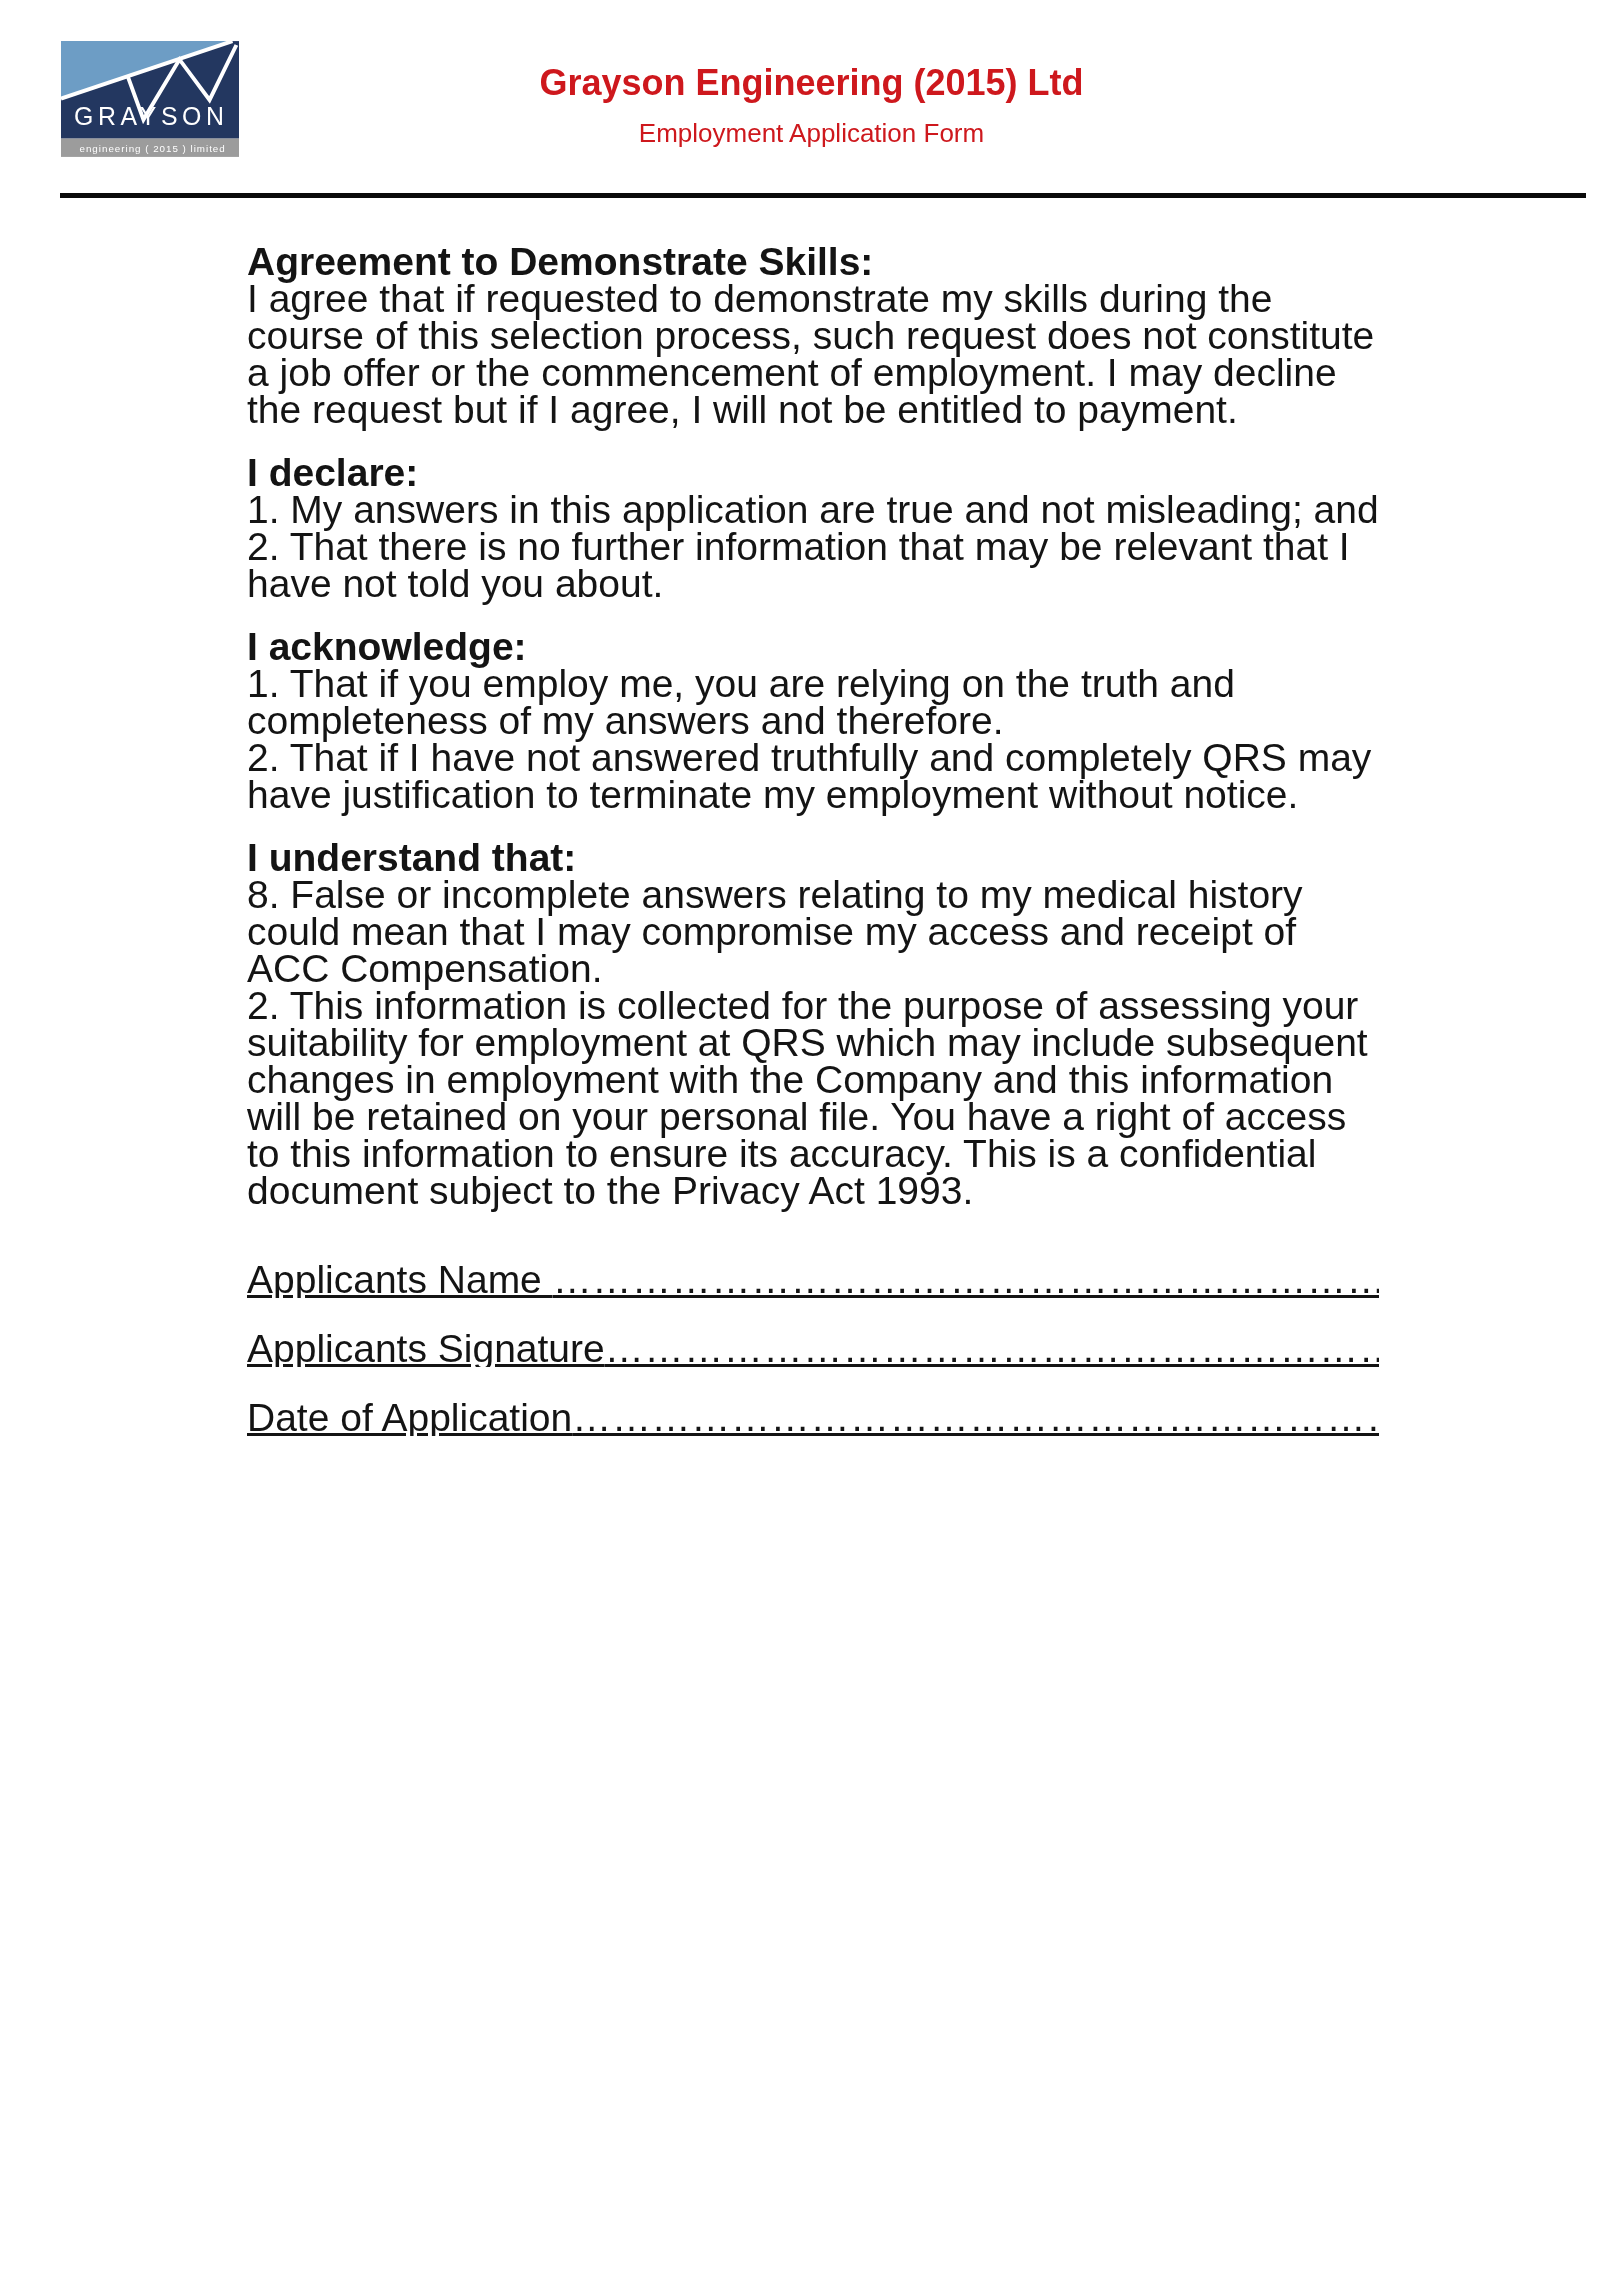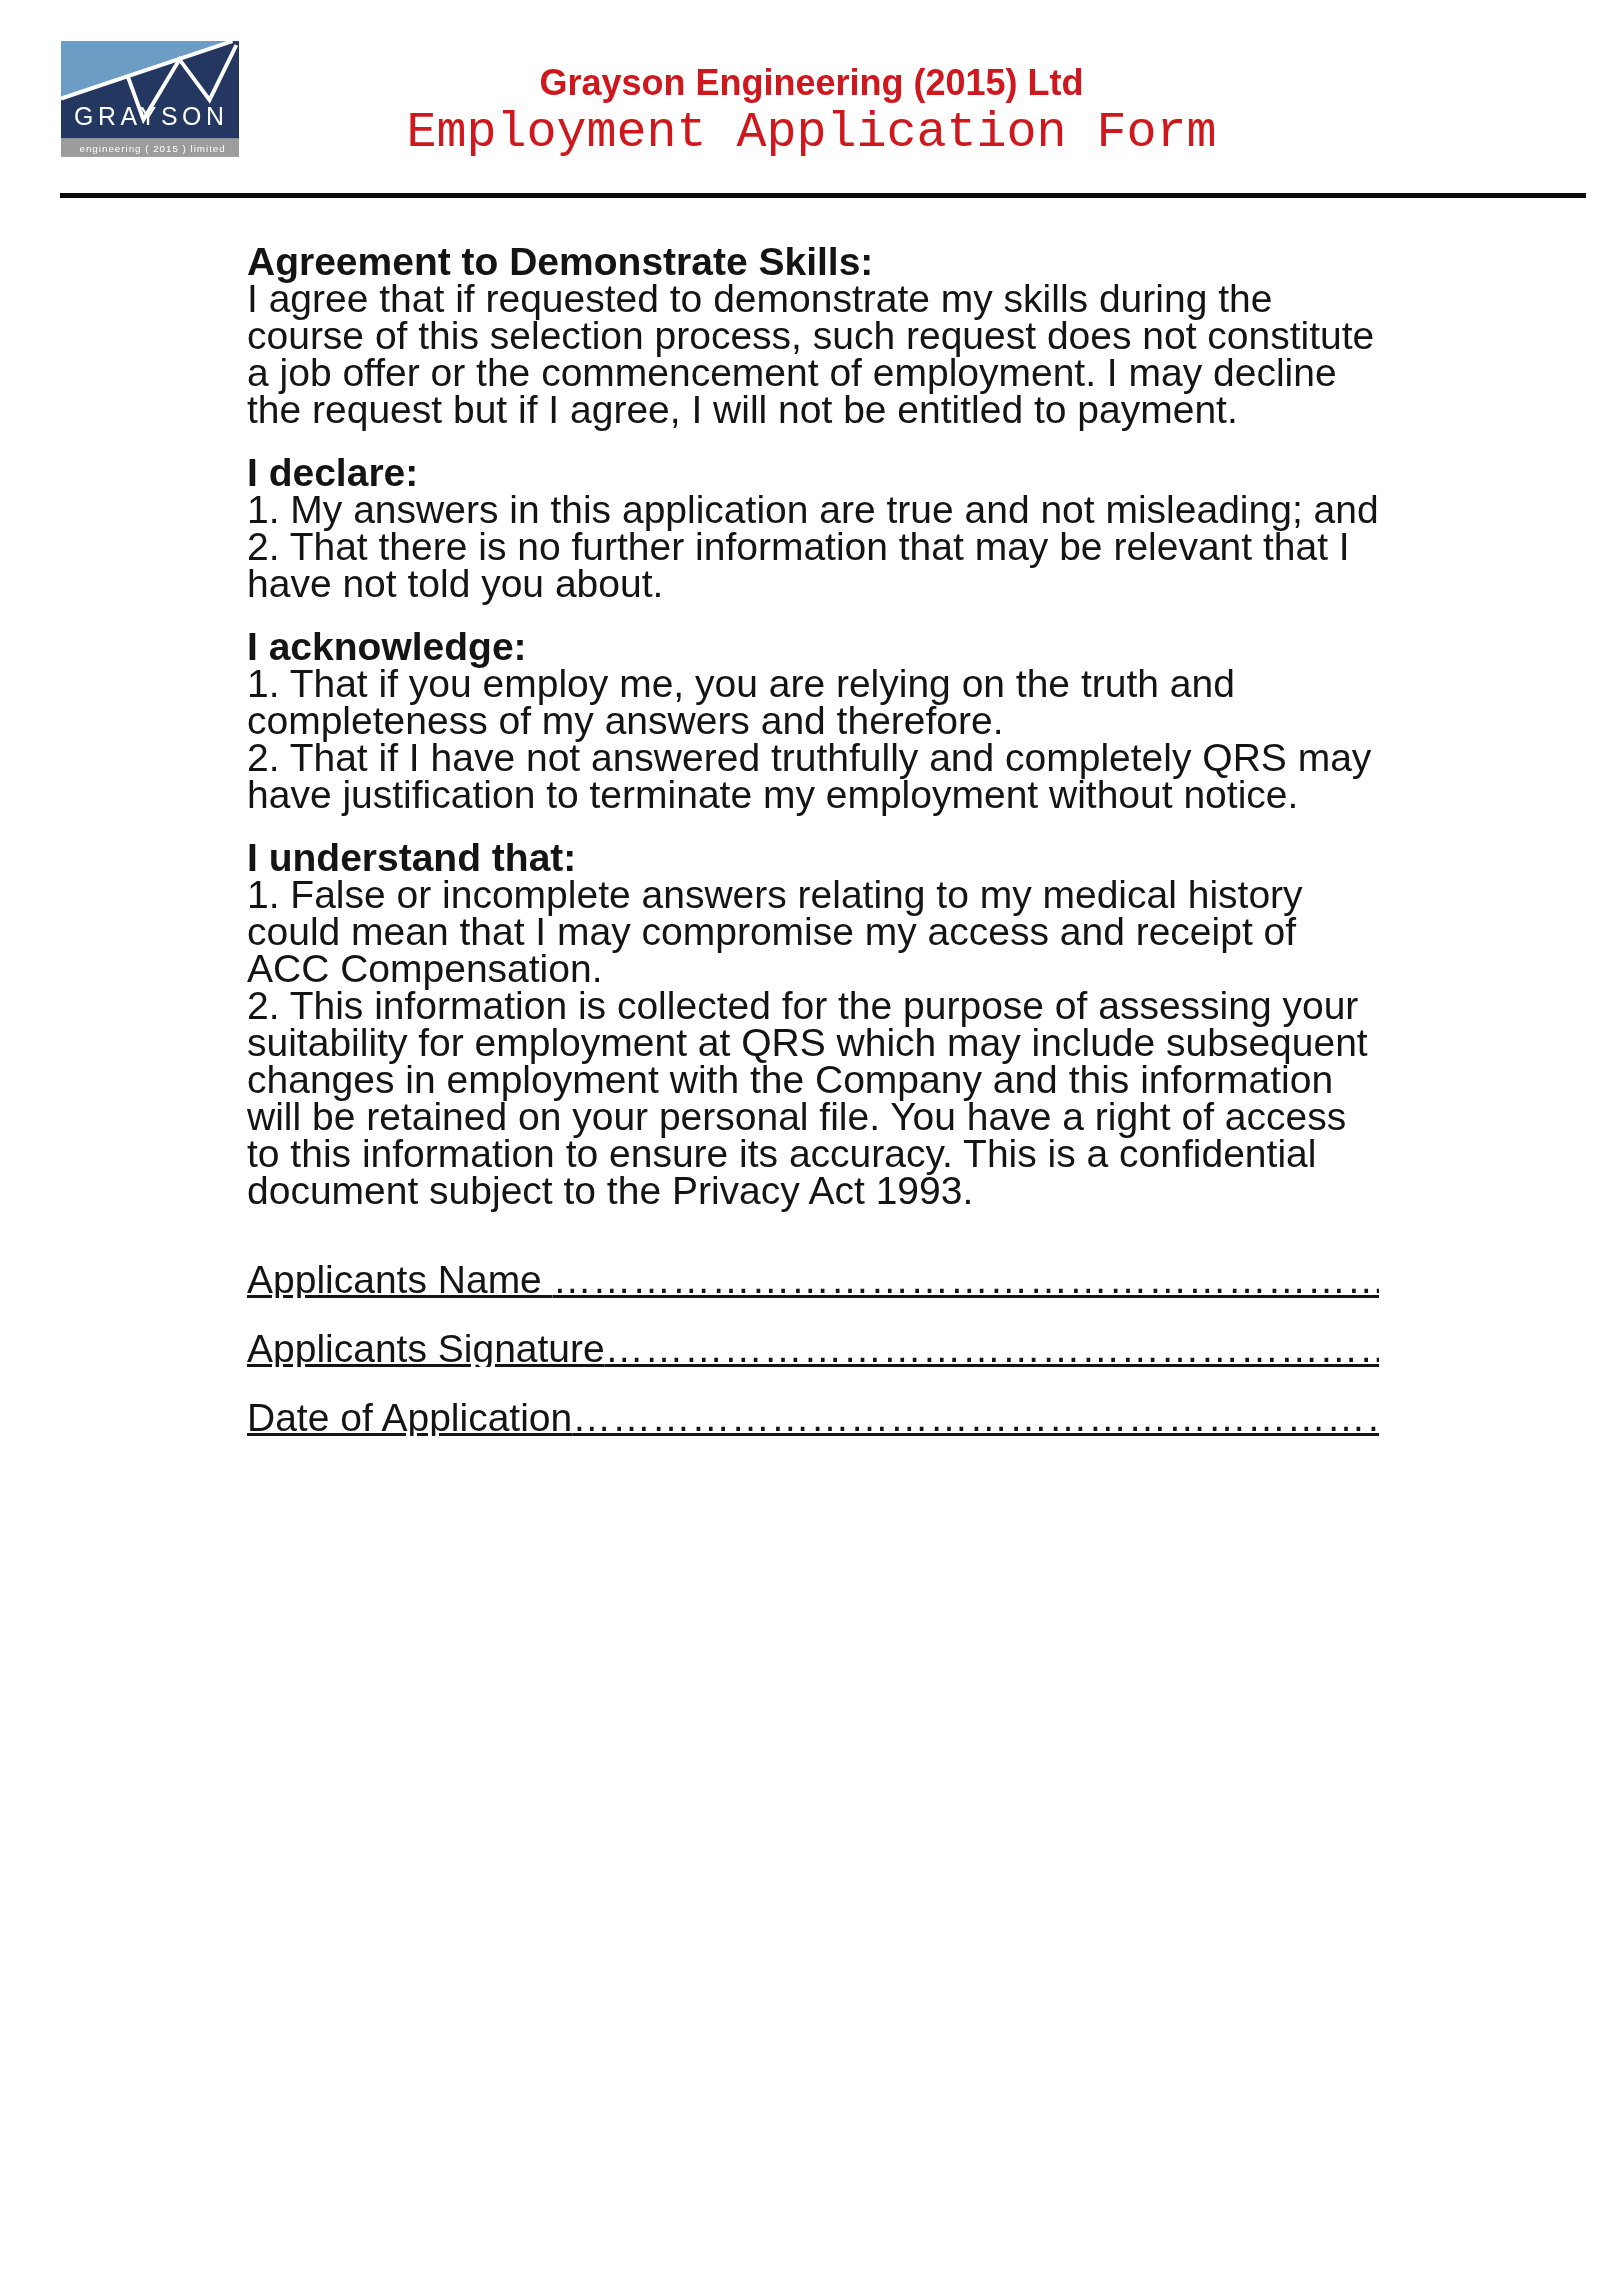--- a/index.html
+++ b/index.html
@@ -33,25 +33,24 @@
     text-align: center;
   }
   .title-main {
     font-size: 36px;
     font-weight: bold;
     line-height: 54px;
     color: #CE181D;
     letter-spacing: 0px;
   }
   .title-sub {
-    font-size: 50px;
+    font-size: 26px;
     font-weight: normal;
     line-height: 46px;
     color: #CE181D;
-    font-family: Liberation Mono, monospace;
   }
   .header-rule {
     position: absolute;
     left: 60px;
     top: 193px;
     width: 1526px;
     height: 4.6px;
     background: #0a0a0a;
   }
 
@@ -123,21 +122,21 @@
     </div>
 
     <div class="section">
       <div class="section-heading">I acknowledge:</div>
       <div class="para">1. That if you employ me, you are relying on the truth and completeness of my answers and therefore.</div>
       <div class="para">2. That if I have not answered truthfully and completely QRS may have justification to terminate my employment without notice.</div>
     </div>
 
     <div class="section">
       <div class="section-heading">I understand that:</div>
-      <div class="para">1. False or incomplete answers relating to my medical history could mean that I may compromise my access and receipt of ACC Compensation.</div>
+      <div class="para">8. False or incomplete answers relating to my medical history could mean that I may compromise my access and receipt of ACC Compensation.</div>
       <div class="para">2. This information is collected for the purpose of assessing your suitability for employment at QRS which may include subsequent changes in employment with the Company and this information will be retained on your personal file. You have a right of access to this information to ensure its accuracy. This is a confidential document subject to the Privacy Act 1993.</div>
     </div>
 
     <div class="sig-block">
 
       <div class="sig-row">
         <span class="sig-label">Applicants Name </span>
         <span class="sig-dots">………………………………………………………………………………………………………………………………………………………………</span>
       </div>
 

